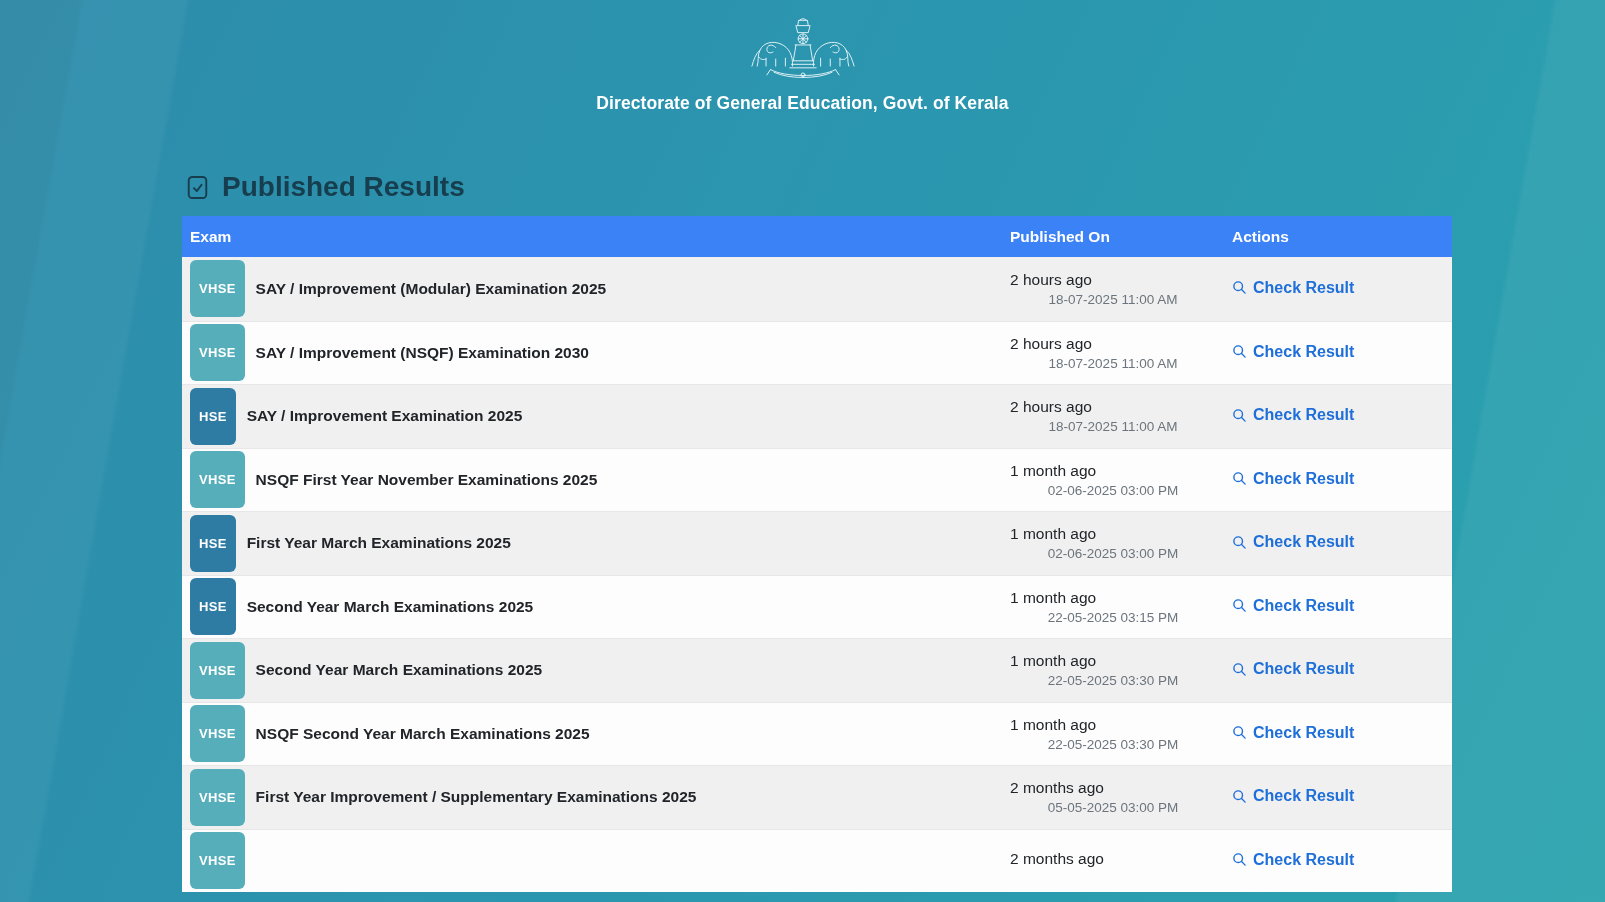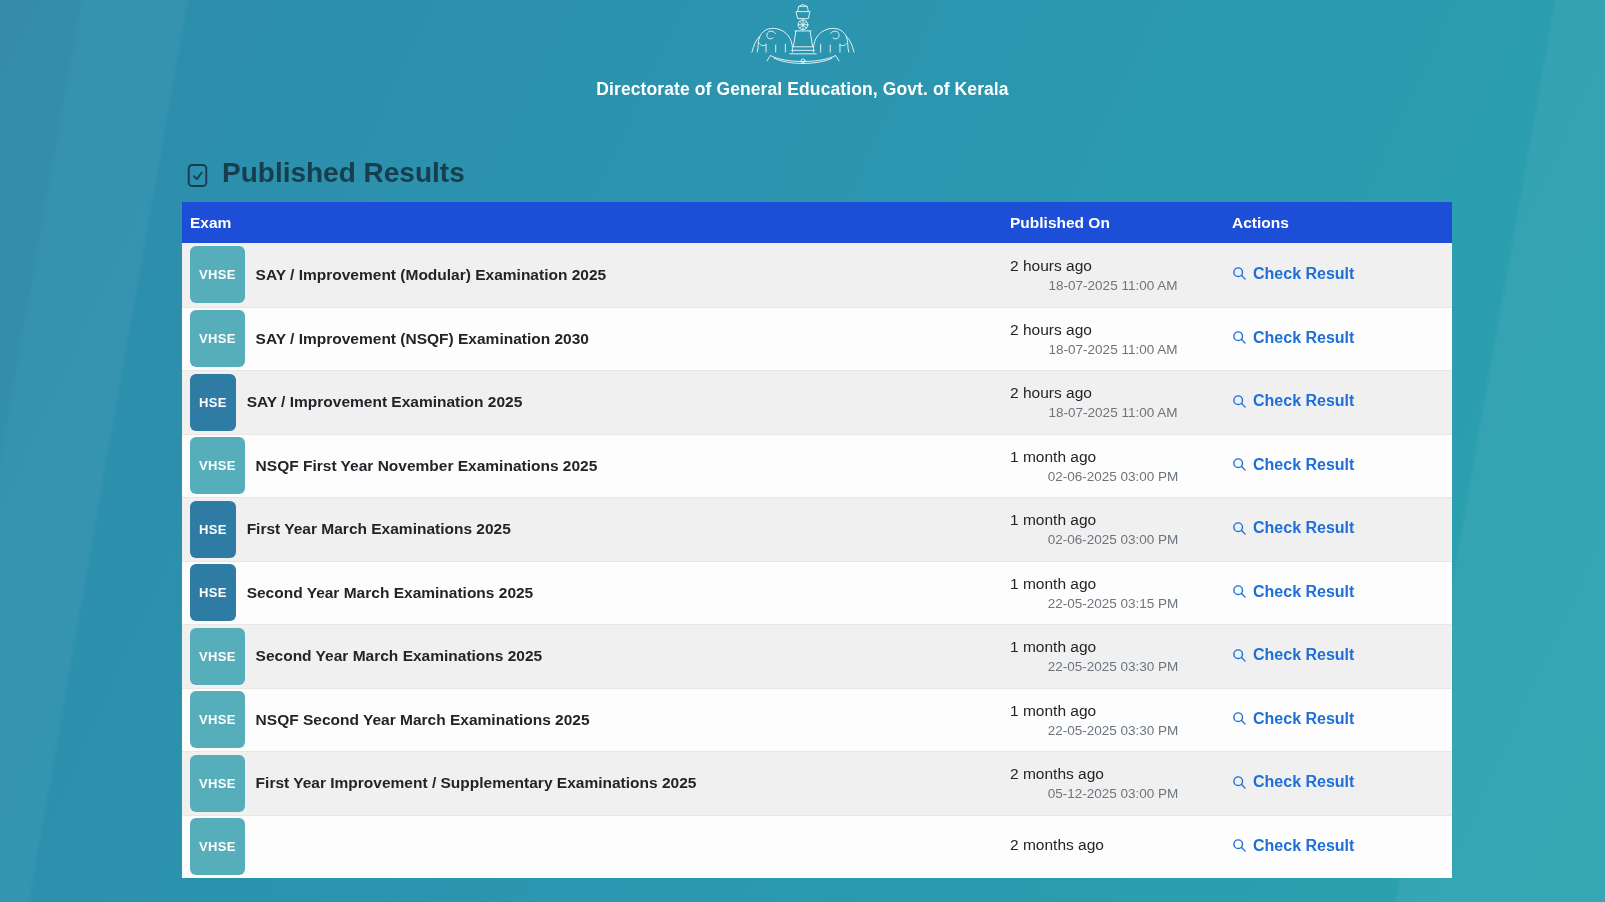--- a/index.html
+++ b/index.html
@@ -7,39 +7,39 @@
   body {
     font-family: "Liberation Sans", "DejaVu Sans", sans-serif;
     background:
       linear-gradient(100deg, rgba(255,255,255,.045) 0 10.5%, rgba(255,255,255,0) 10.8%),
       linear-gradient(100deg, rgba(0,0,0,.035) 0 4.5%, rgba(0,0,0,0) 4.8%),
       linear-gradient(100deg, rgba(255,255,255,0) 88%, rgba(255,255,255,.05) 88.3%),
       linear-gradient(115deg, #2d8cab 0%, #2b96af 48%, #2aa3ae 100%);
   }
 
   
-  .page-header { text-align: center; padding-top: 1px; }
+  .page-header { text-align: center; padding-top: 15px; }
   .emblem { display: block; margin: 0 auto; opacity: .92; }
   .dept-name { margin-top: 4px; color: #ffffff; font-size: 17.5px; font-weight: 700; letter-spacing: .1px; }
   .portal-title { margin-top: 7px; color: #ffffff; font-size: 28.5px; font-weight: 700; letter-spacing: .2px; }
 
   
   .content { width: 1270px; margin: 57px 0 0 182px; }
   .section-title {
-    display: flex; align-items: flex-end; gap: 11px;
+    display: flex; align-items: center; gap: 11px;
     color: #163e4e; font-size: 28px; font-weight: 700;
     margin-bottom: 13px; padding-left: 2px;
   }
   .section-title .ic { display: inline-flex; }
 
   
   .results-table { width: 100%; background: #ffffff; }
   .thead {
     display: flex; align-items: center; height: 41px;
-    background: #1d4ed8; color: #ffffff; font-weight: 700; font-size: 15.5px;
+    background: #3b82f6; color: #ffffff; font-weight: 700; font-size: 15.5px;
   }
   .th, .td { padding: 0 8px; }
   .col-exam { flex: 0 0 820px; }
   .col-pub  { flex: 0 0 222px; }
   .col-act  { flex: 1 1 auto; }
 
   .tr { display: flex; align-items: center; height: 63.5px; background: #fdfdfd; }
   .tr:nth-child(odd) { background: #f0f0f0; }
   .tr + .tr { border-top: 1px solid #e7e7e7; }
 
@@ -281,21 +281,21 @@
       </a>
     </div>
   </div>
         <div class="tr">
     <div class="td td-exam col-exam">
       <span class="badge badge-vhse">VHSE</span>
       <span class="exam-label">First Year Improvement / Supplementary Examinations 2025</span>
     </div>
     <div class="td col-pub">
       <div class="pub-ago">2 months ago</div>
-      <div class="pub-date">05-12-2025 03:00 PM</div>
+      <div class="pub-date">05-05-2025 03:00 PM</div>
     </div>
     <div class="td col-act">
       <a class="check-link" href="#">
         <svg width="15" height="15" viewBox="0 0 16 16" aria-hidden="true">
           <g stroke="#1e6fd9" fill="none" stroke-width="1.5" stroke-linecap="round">
             <circle cx="6.6" cy="6.6" r="4.6"></circle>
             <path d="M10.2 10.2 L14 14"></path>
           </g>
         </svg>
         <span>Check Result</span>

